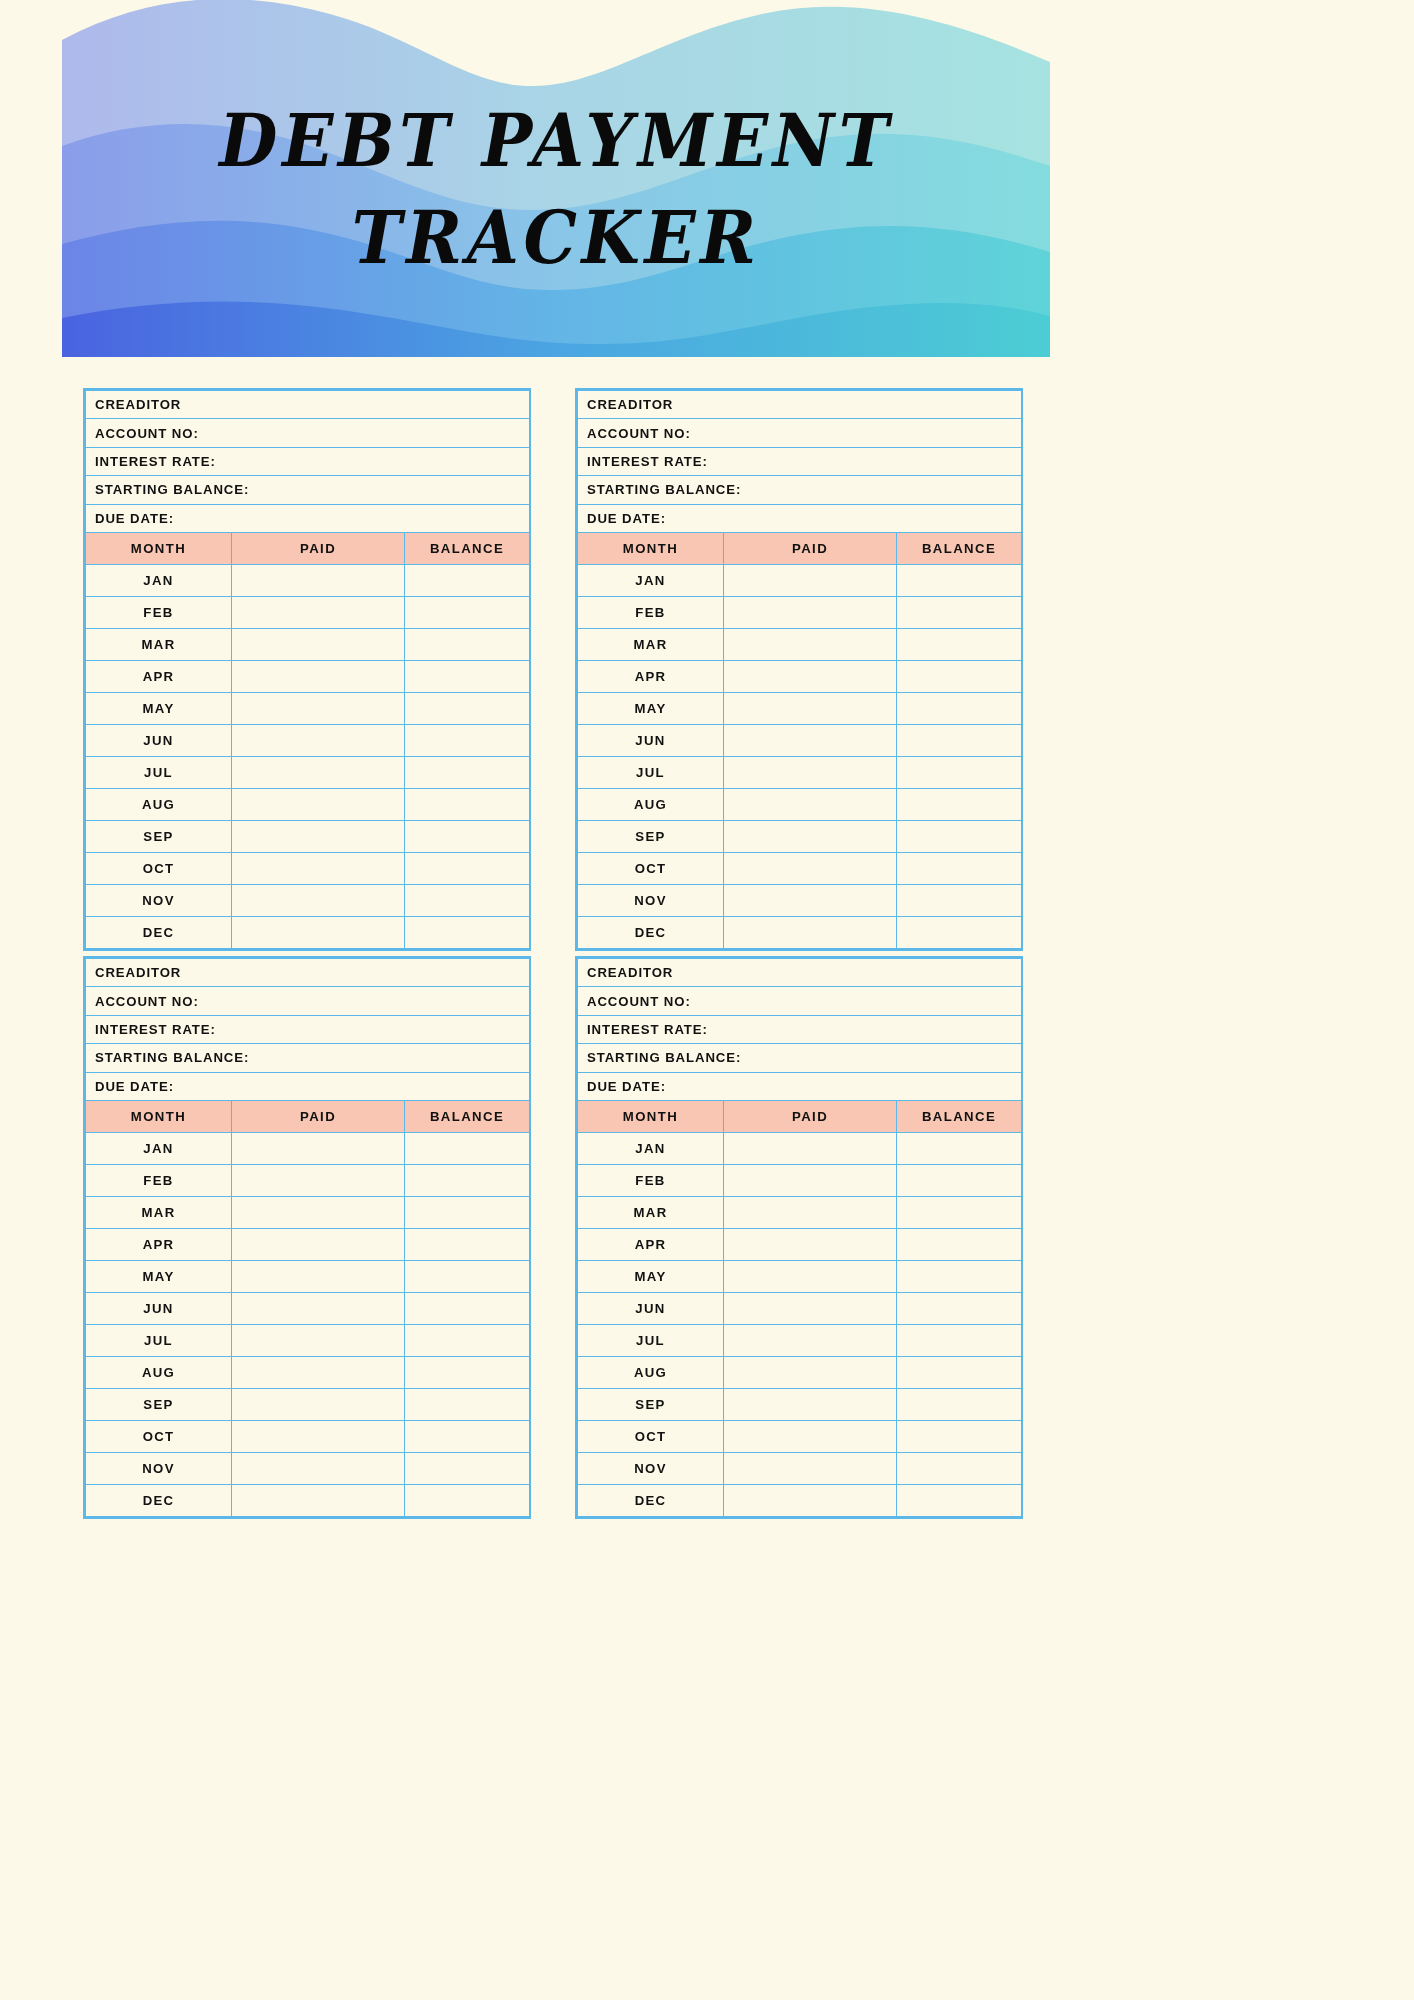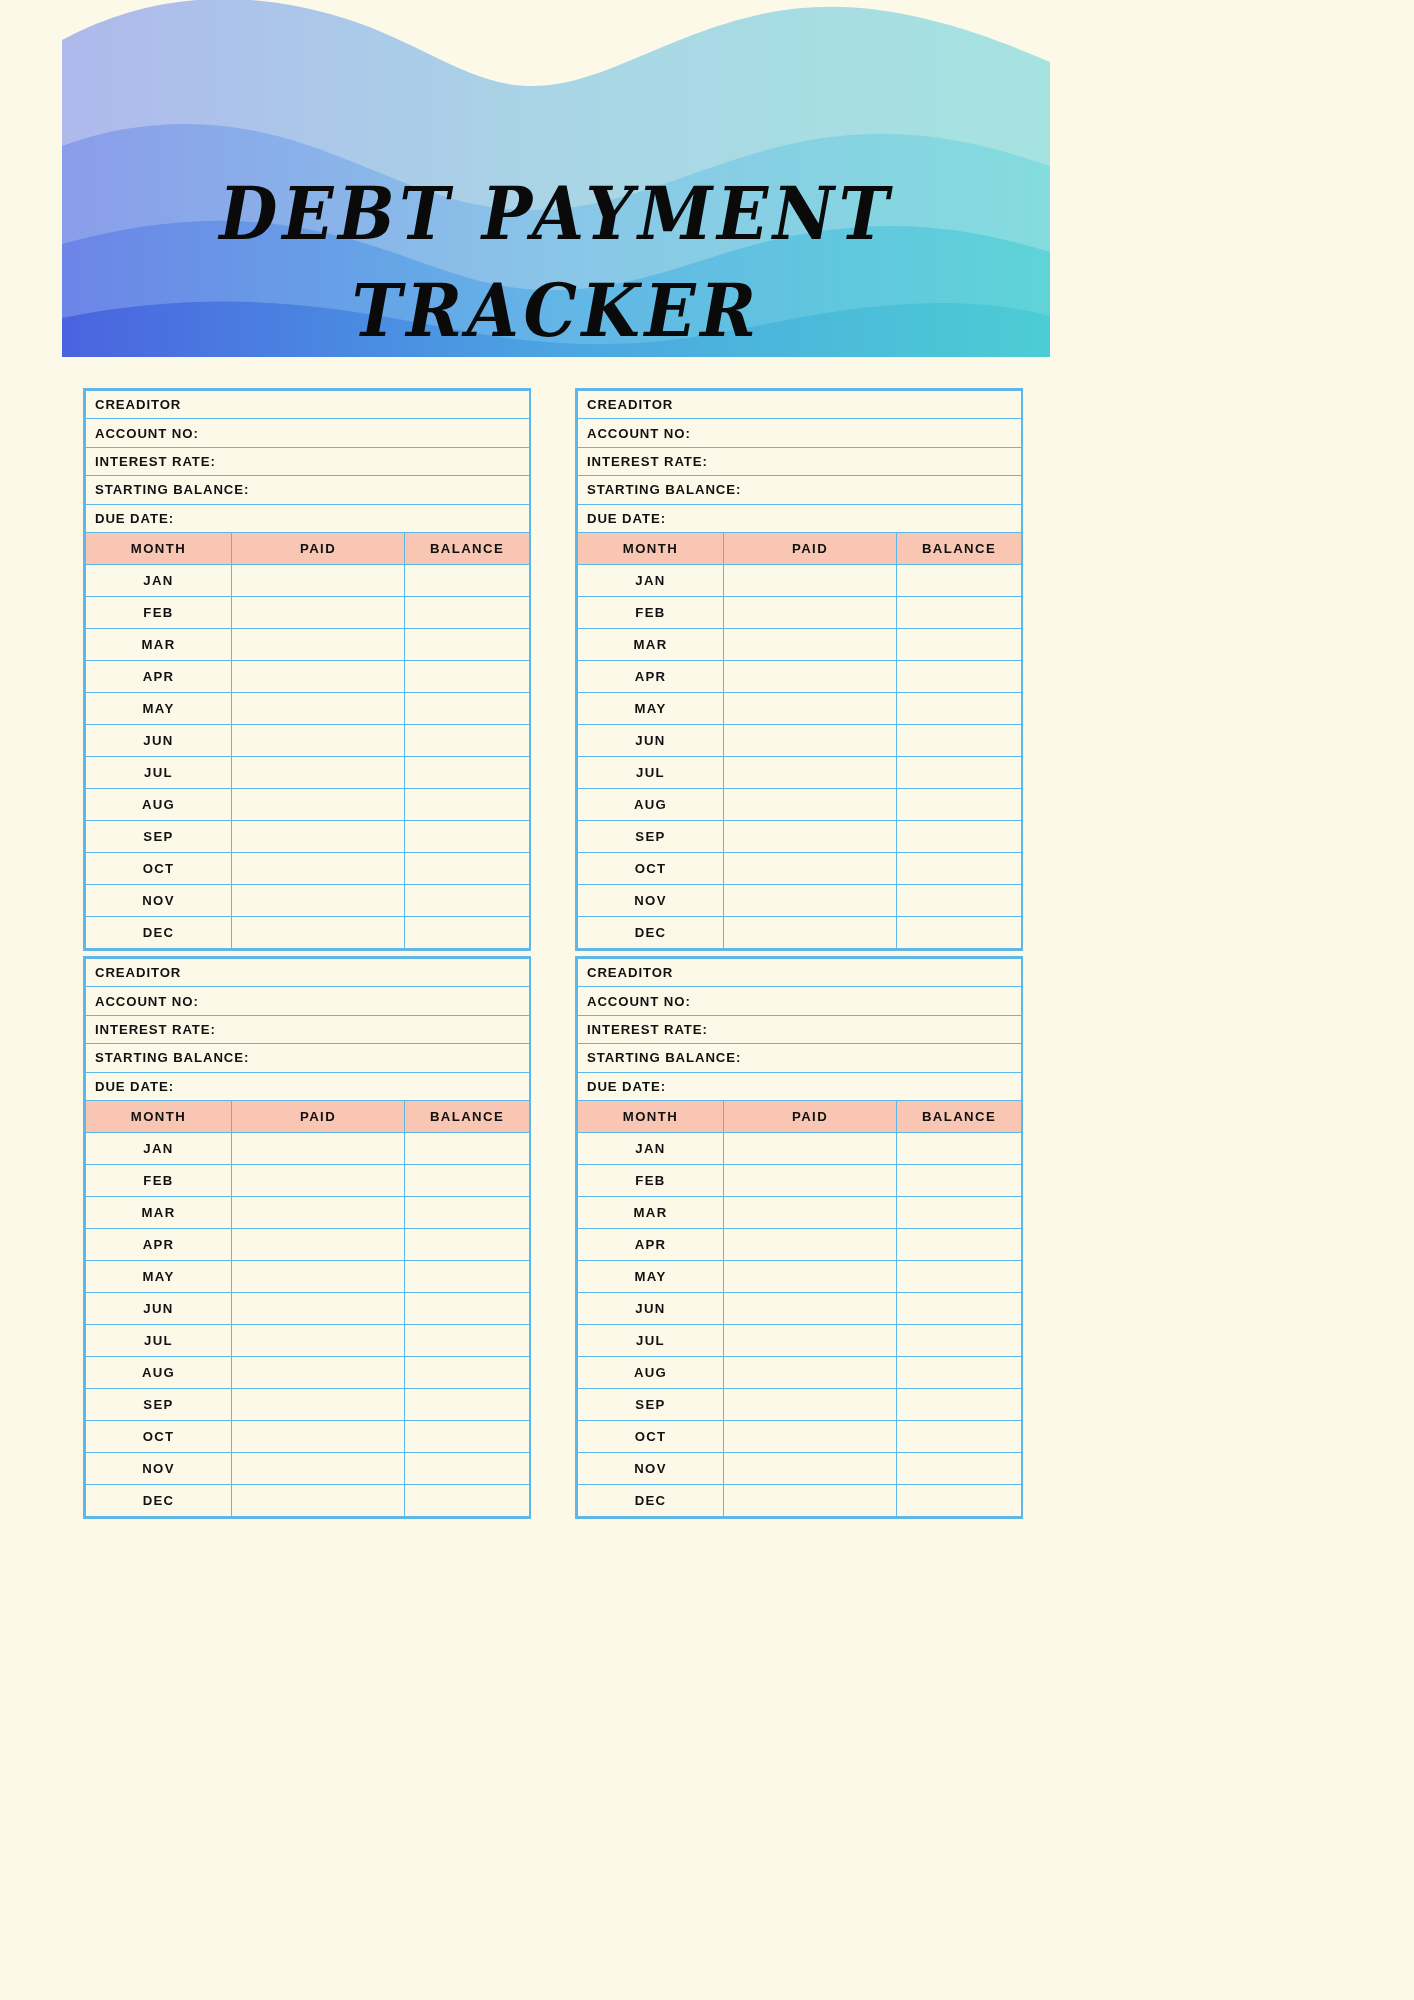--- a/index.html
+++ b/index.html
@@ -28,27 +28,27 @@
 
   .banner svg {
     display: block;
     width: 988px;
     height: 357px;
   }
 
   .banner-title {
     position: absolute;
     left: 0;
-    top: 1px;
+    top: 10px;
     width: 988px;
     height: 357px;
     display: flex;
     flex-direction: column;
     align-items: center;
-    justify-content: flex-end;
+    justify-content: center;
     pointer-events: none;
   }
 
   .banner-title .line {
     font-family: "DejaVu Serif", serif;
     font-weight: 700;
     font-style: italic;
     font-size: 73px;
     letter-spacing: 5px;
     line-height: 1.32;

